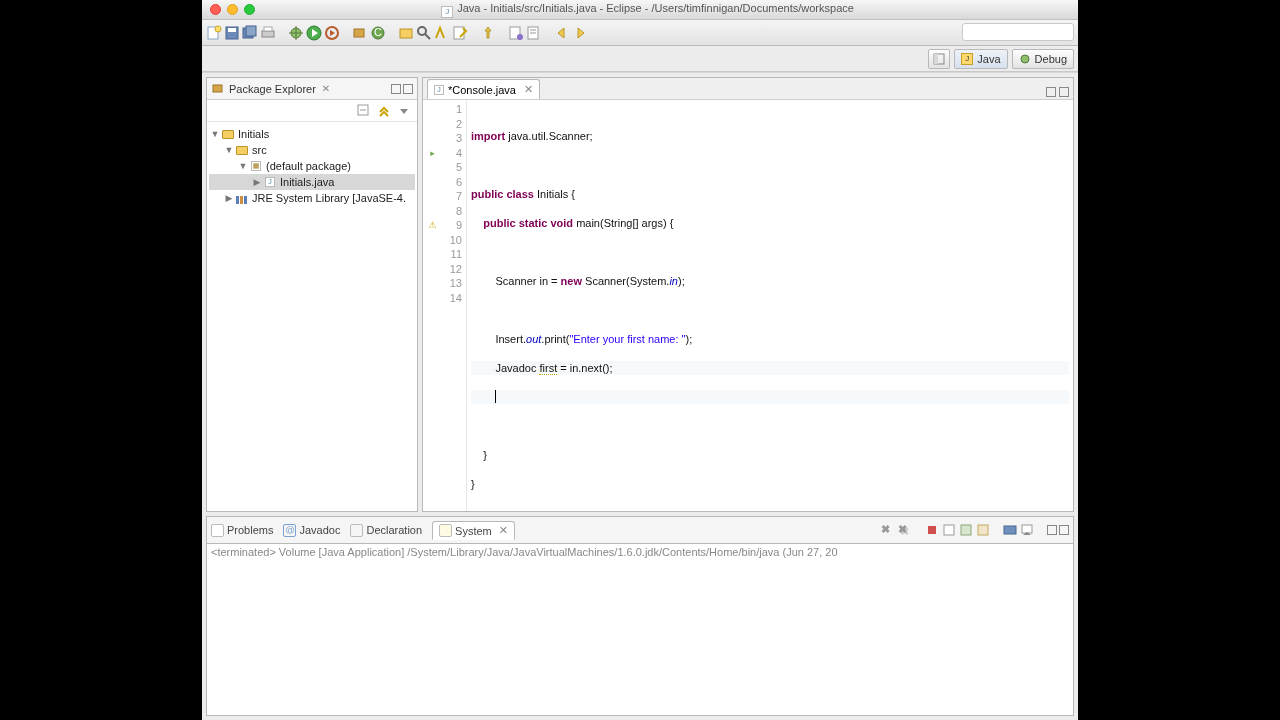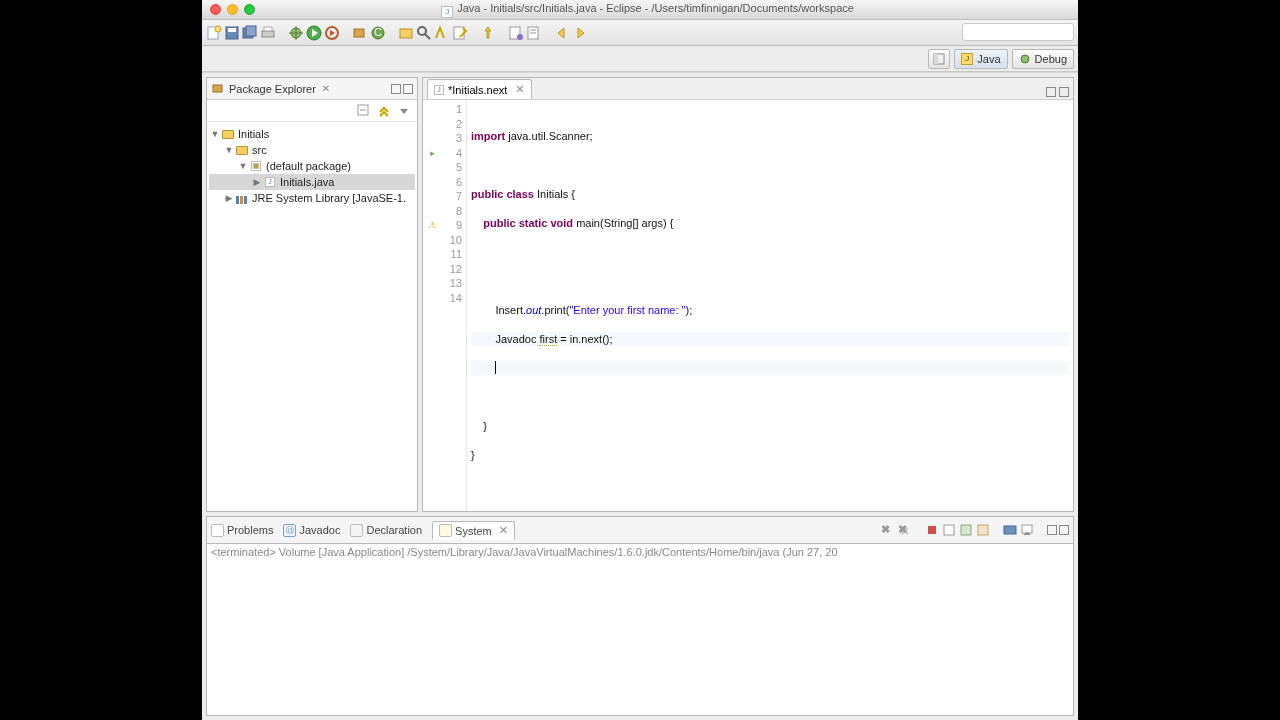--- a/index.html
+++ b/index.html
@@ -290,31 +290,31 @@
             <span class="ticon">
               <span class="jfic">J</span>
             </span>
             <span>Initials.java</span>
           </div>
         <div class="trow" style="padding-left:14px">
             <span class="tw">▶</span>
             <span class="ticon">
               <span class="libic"></span>
             </span>
-            <span>JRE System Library [JavaSE-1.</span>
+            <span>JRE System Library [JavaSE-4.</span>
           </div>
       </div>
     </div>
 
     <div class="panel right editorwrap">
       <div class="tabsrow">
         <div class="etabs">
           <div class="etab">
             <span class="jfic">J</span>
-            <span>*Initials.next</span>
+            <span>*Console.java</span>
             <span class="x">✕</span>
           </div>
         </div>
         <div class="vhright">
           <span class="sq"></span>
           <span class="sq"></span>
         </div>
       </div>
       <div class="ebody">
         <div class="gut">
@@ -348,20 +348,21 @@
             <div>12</div>
             <div>13</div>
             <div>14</div>
         </div>
         <div class="code">
 <div class="ln"><span class="kw">import</span><span> java.util.Scanner;</span></div>
 <div class="ln"></div>
 <div class="ln"><span class="kw">public</span><span class="kw"> class</span><span> Initials {</span></div>
 <div class="ln"><span class="kw">    public</span><span class="kw"> static</span><span class="kw"> void</span><span> main(String[] args) {</span></div>
 <div class="ln"></div>
+<div class="ln"><span>        Scanner in = </span><span class="kw">new</span><span> Scanner(System.</span><span class="fld">in</span><span>);</span></div>
 <div class="ln"></div>
 <div class="ln"><span>        Insert.</span><span class="fld">out</span><span>.print(</span><span class="str">"Enter your first name: "</span><span>);</span></div>
 <div class="ln hl"><span>        Javadoc </span><span class="warn-ul">first</span><span> = in.next();</span></div>
 <div class="ln hl">        <span class="cursor"></span></div>
 <div class="ln"></div>
 <div class="ln"><span>    }</span></div>
 <div class="ln"><span>}</span></div>
 
         </div>
       </div>

